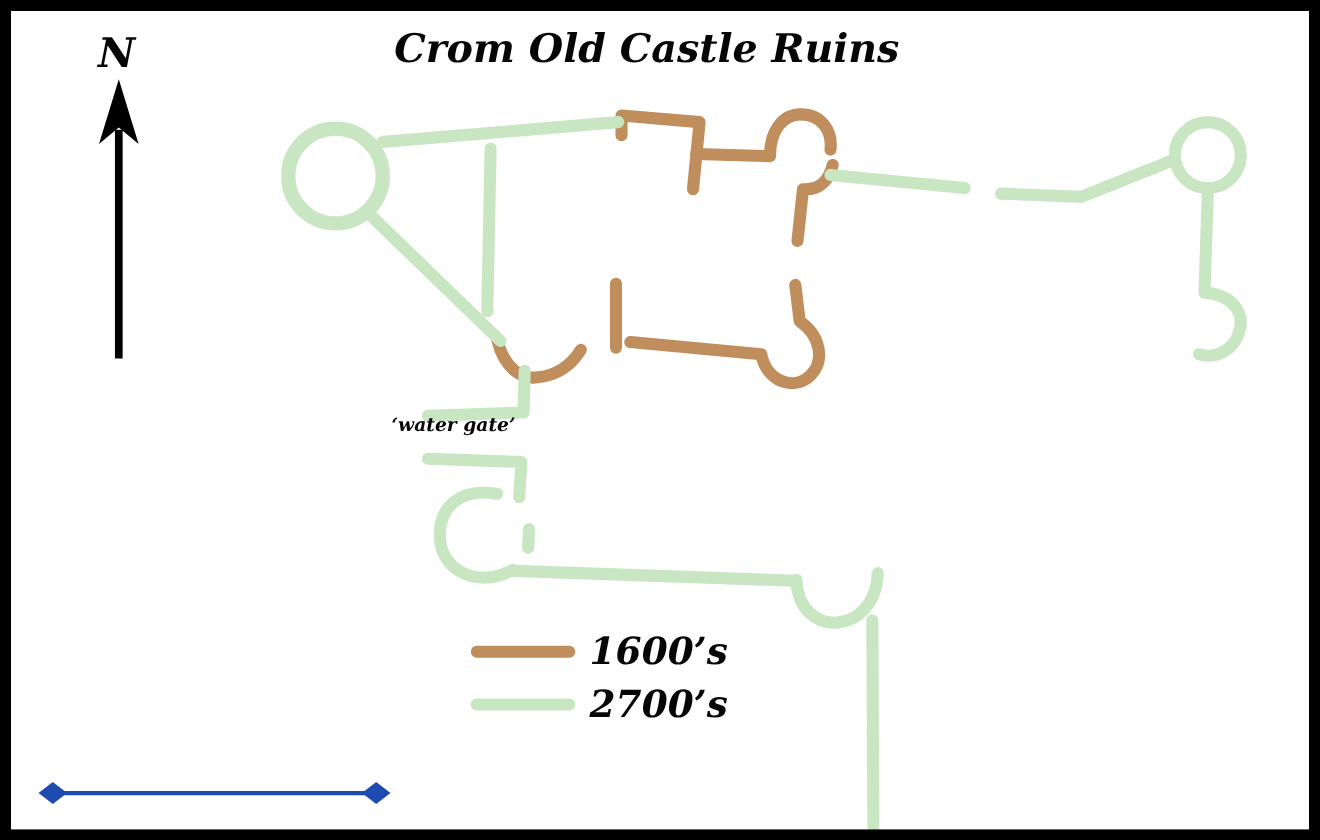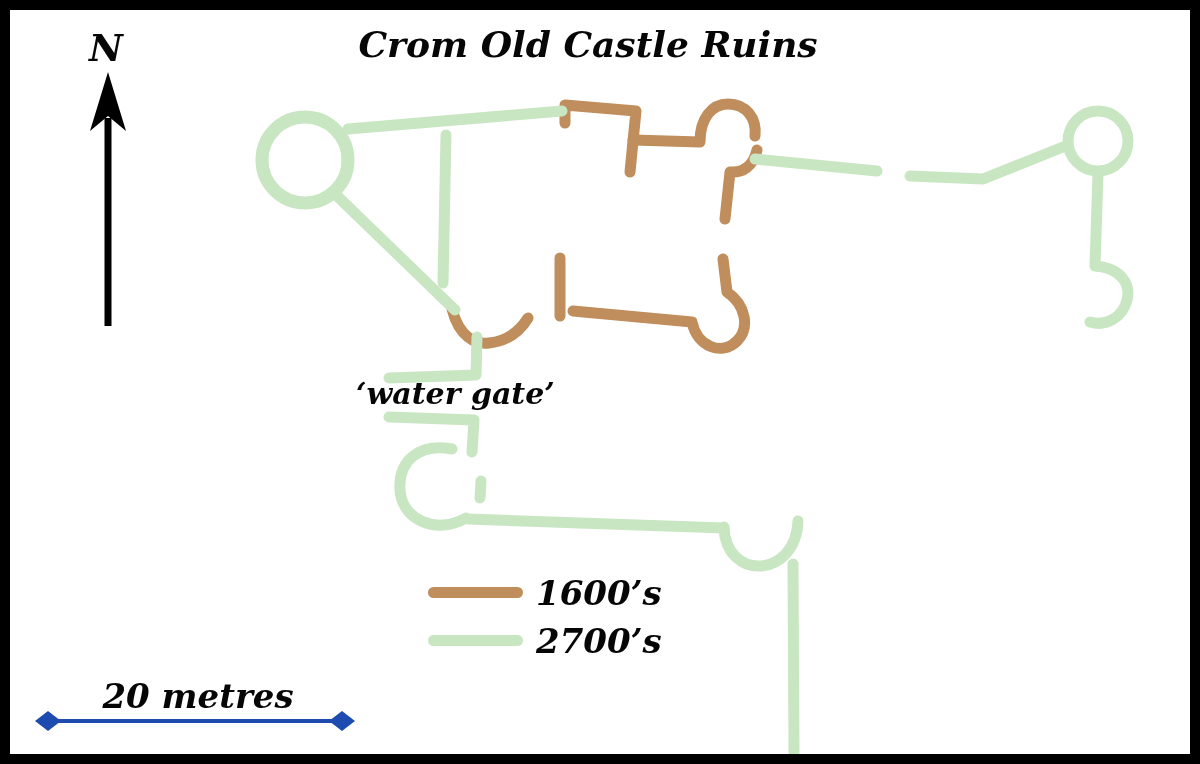--- a/index.html
+++ b/index.html
@@ -14,21 +14,21 @@
   .txt{
     position:absolute;
     color:#060606;
     font-weight:bold;
     font-style:italic;
     white-space:nowrap;
     line-height:1;
   }
   .title{left:588px;top:26px;font-size:36px;transform:translateX(-50%);font-style:italic;}
   .compass-n{left:89px;top:30px;font-size:37px;}
-  .water-gate{left:356px;top:379px;font-size:30px;}
+  .water-gate{left:356px;top:379px;font-size:17px;}
   .legend-label-1{left:536px;top:576px;font-size:34px;}
   .legend-label-2{left:536px;top:624px;font-size:34px;}
   .scale-label{left:198px;top:679px;font-size:34px;transform:translateX(-50%);}
   .legend-swatch{
     position:absolute;
     width:95px;height:11px;border-radius:6px;
   }
   .legend-swatch-1{left:428px;top:587px;}
   .legend-swatch-2{left:428px;top:635px;}
 </style>
@@ -81,14 +81,13 @@
   <div class="txt compass-n">N</div>
   <div class="txt water-gate">‘water gate’</div>
 
   <div>
     <div class="legend-swatch legend-swatch-1" style="background: rgb(192, 141, 92);"></div>
     <div class="txt legend-label-1">1600’s</div>
     <div class="legend-swatch legend-swatch-2" style="background: rgb(201, 230, 195);"></div>
     <div class="txt legend-label-2">2700’s</div>
   </div>
 
-  <div class="txt scale-label">20 metres</div>
 </div>
 
 </body></html>

